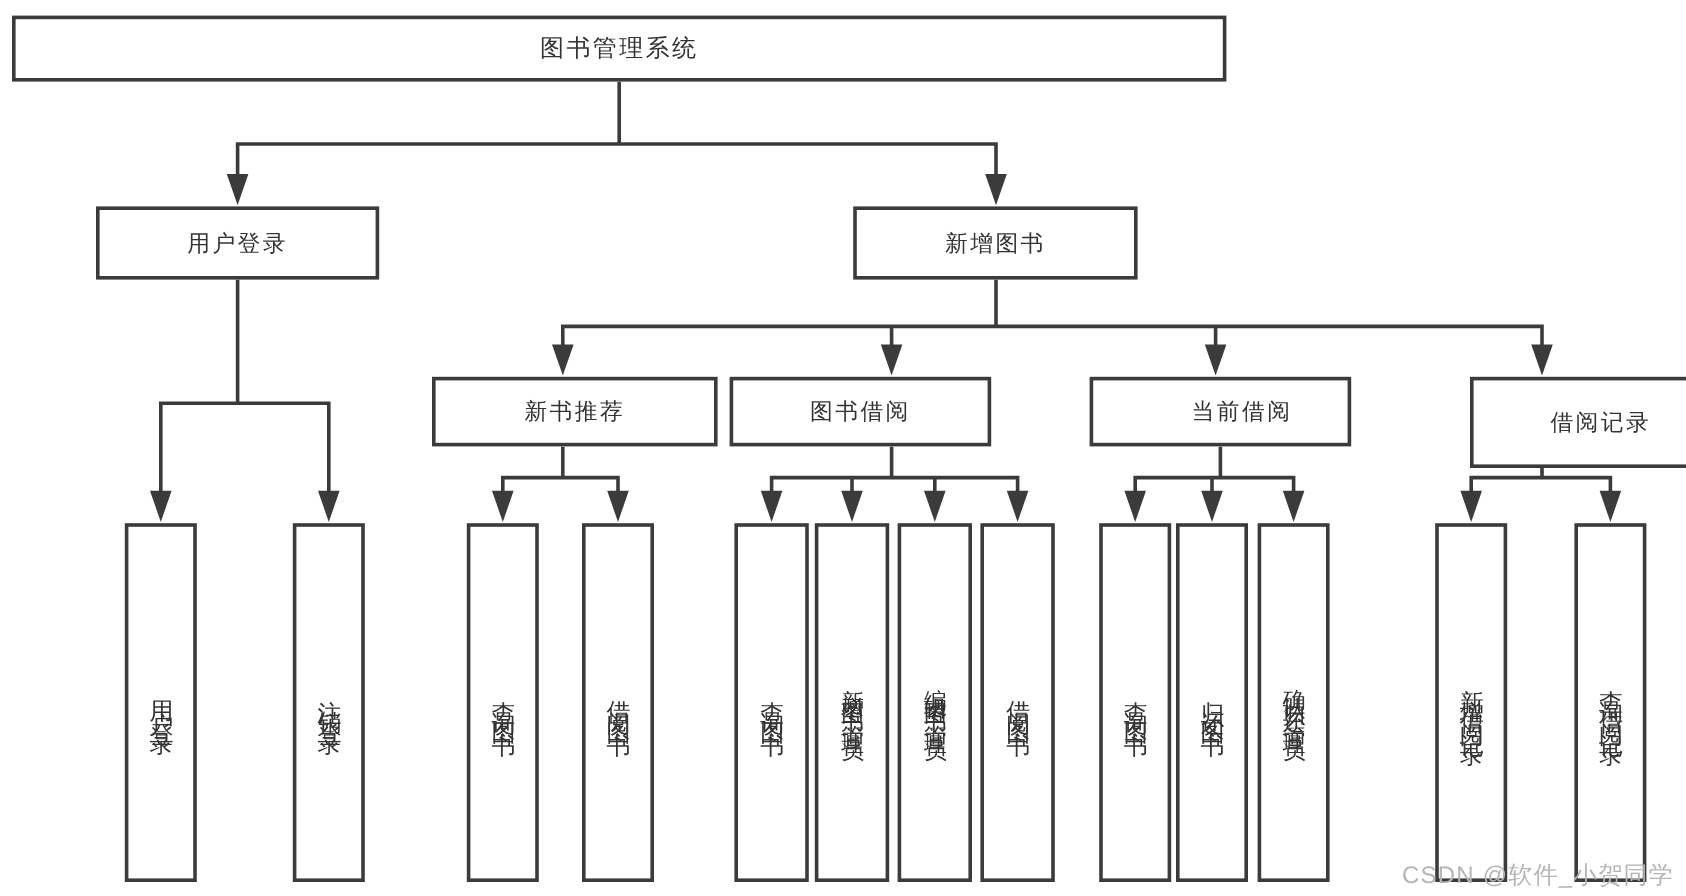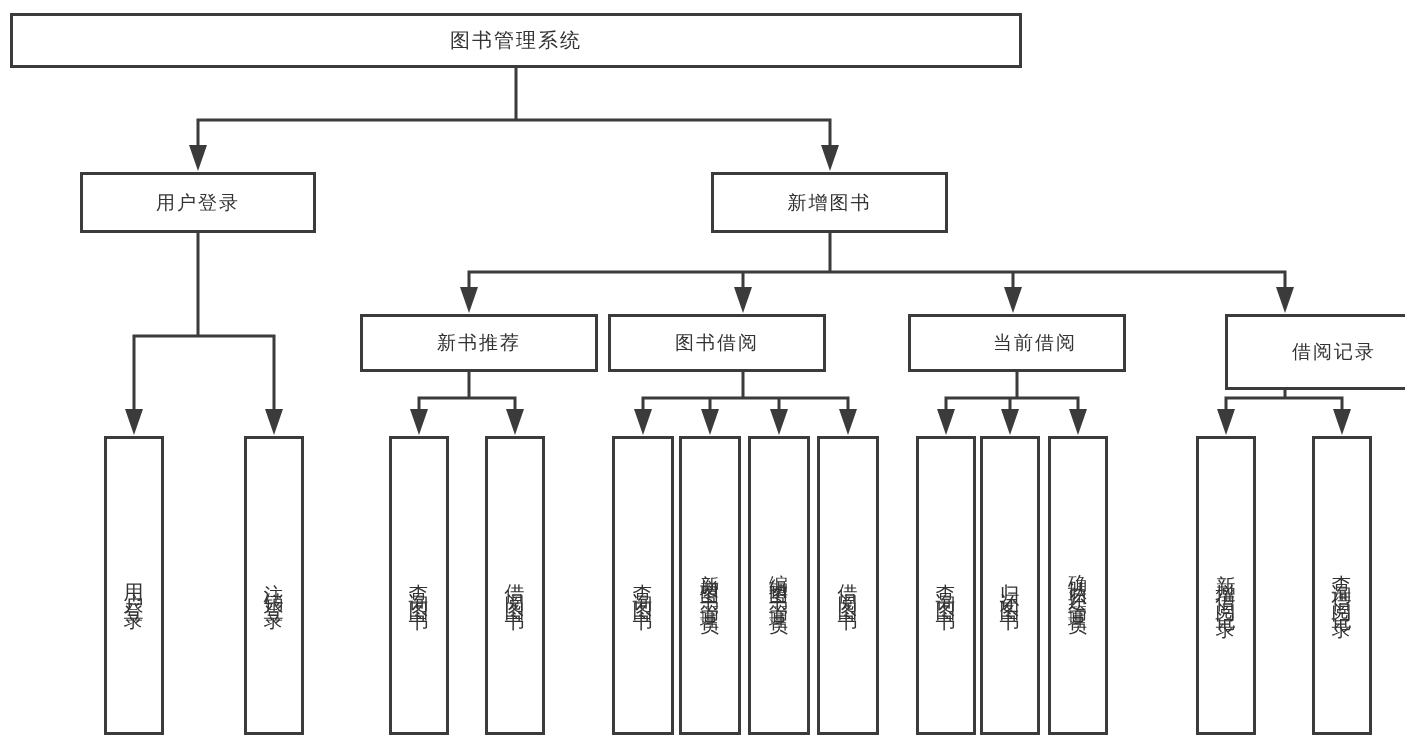--- a/index.html
+++ b/index.html
@@ -127,14 +127,15 @@
   <div class="box v long" style="left:748px; top:436px; width:62px; height:299px;">编辑图书（管理员）</div>
   <div class="box v" style="left:817px; top:436px; width:62px; height:299px;">借阅图书</div>
 
   <div class="box v" style="left:916px; top:436px; width:60px; height:299px;">查询图书</div>
   <div class="box v" style="left:980px; top:436px; width:60px; height:299px;">归还图书</div>
   <div class="box v long" style="left:1048px; top:436px; width:60px; height:299px;">确认归还（管理员）</div>
 
   <div class="box v" style="left:1196px; top:436px; width:60px; height:299px;">新增借阅记录</div>
   <div class="box v" style="left:1312px; top:436px; width:60px; height:299px;">查询借阅记录</div>
 
+  <div class="watermark">CSDN @软件_小贺同学</div>
 
 </div>
 
 </body></html>

